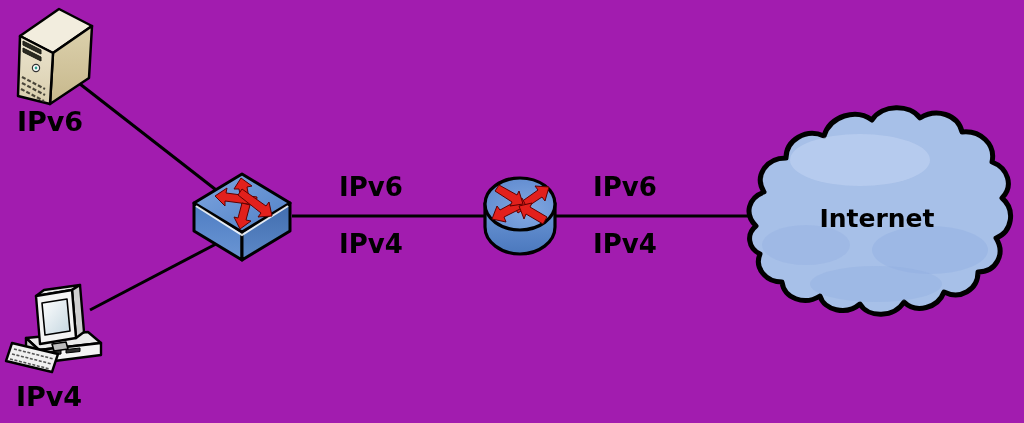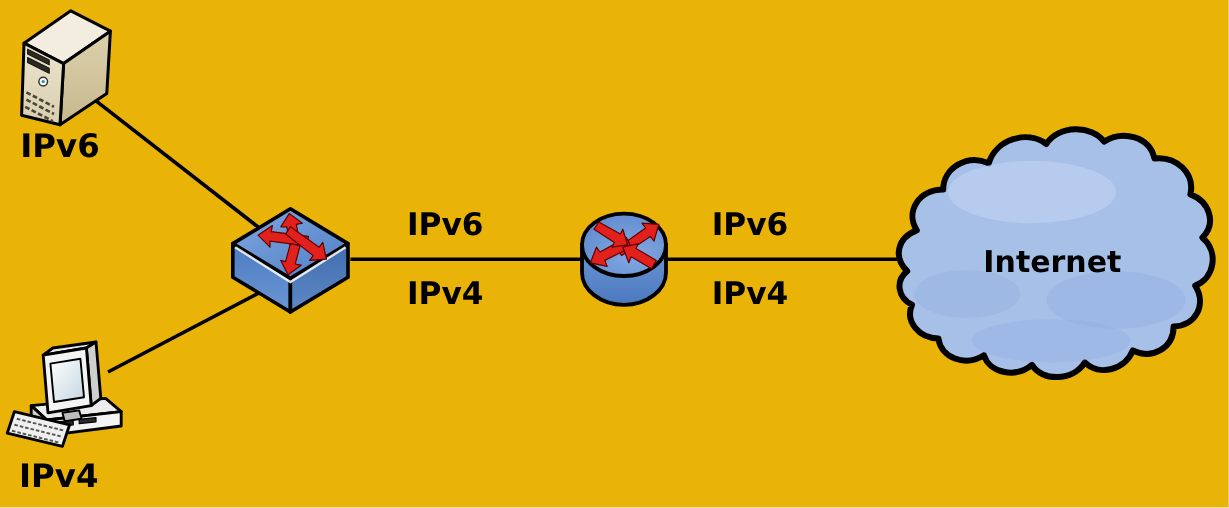--- a/index.html
+++ b/index.html
@@ -1,16 +1,16 @@
 <!DOCTYPE html>
 <html><head>
 <meta charset="utf-8">
 <style>
   html,body{margin:0;padding:0;background:#ffffff;}
-  .canvas-wrap{width:1024px;height:423px;position:relative;background:#eab308;overflow:hidden;}
+  .canvas-wrap{width:1024px;height:423px;position:relative;background:#a21caf;overflow:hidden;}
   svg{display:block;}
   text{font-family:"DejaVu Sans","Liberation Sans",sans-serif;font-weight:bold;fill:#000;}
   .node-lbl{font-size:27px;}
   .link-lbl{font-size:26px;}
   .cloud-lbl{font-size:25px;}
 </style>
 </head>
 <body>
 
 <div class="canvas-wrap">

